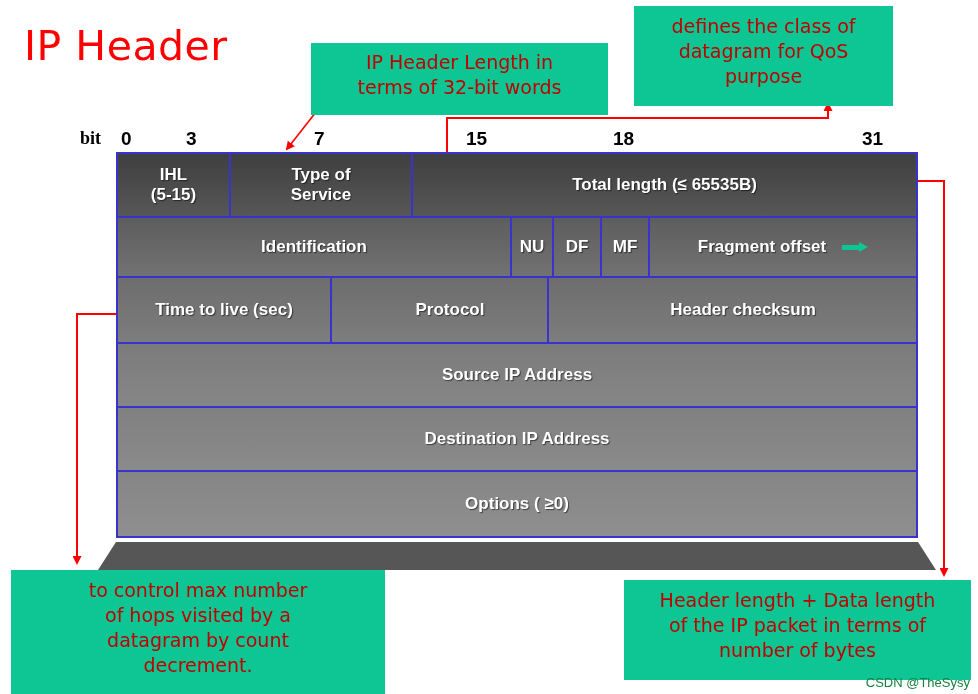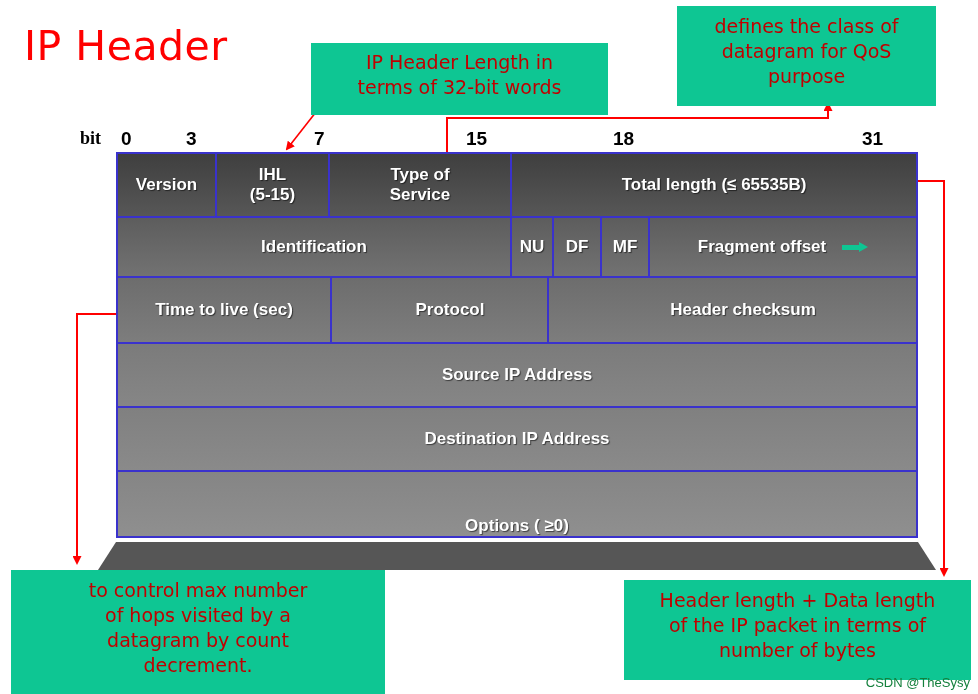--- a/index.html
+++ b/index.html
@@ -34,21 +34,21 @@
     background: #0ec693;
     color: #c00000;
     font-family: "DejaVu Sans", sans-serif;
     font-size: 19px;
     line-height: 25px;
     text-align: center;
     box-sizing: border-box;
     padding: 4px 6px;
   }
   #callout-ihl { left: 311px; top: 43px; width: 297px; height: 72px; padding-top: 7px; }
-  #callout-qos { left: 677px; top: 6px; width: 259px; height: 100px; padding-top: 8px; }
+  #callout-qos { left: 634px; top: 6px; width: 259px; height: 100px; padding-top: 8px; }
   #callout-ttl { left: 11px; top: 570px; width: 374px; height: 124px; padding-top: 8px; }
   #callout-total { left: 624px; top: 580px; width: 347px; height: 100px; padding-top: 8px; }
 
   
   #bit-ruler {
     position: absolute;
     left: 0; top: 128px;
     width: 978px; height: 26px;
   }
   #bit-ruler .bit-word {
@@ -97,21 +97,21 @@
     position: relative;
   }
   .cell:last-child { border-right: none; }
 
   
   #row-1 { height: 64px; background: linear-gradient(to bottom, #3f3f3f 0%, #575757 100%); }
   #row-2 { height: 60px; background: linear-gradient(to bottom, #5d5d5d 0%, #727272 100%); }
   #row-3 { height: 66px; background: linear-gradient(to bottom, #6d6d6d 0%, #7d7d7d 100%); gap: 21px; }
   #row-4 { height: 64px; background: linear-gradient(to bottom, #7b7b7b 0%, #868686 100%); }
   #row-5 { height: 64px; background: linear-gradient(to bottom, #808080 0%, #8a8a8a 100%); }
-  #row-6 { height: 64px; background: linear-gradient(to bottom, #858585 0%, #8f8f8f 100%); align-items: flex-end; }
+  #row-6 { height: 64px; background: linear-gradient(to bottom, #858585 0%, #8f8f8f 100%); }
 
   
   .c-version  { width: 99px; }
   .c-ihl      { width: 113px; }
   .c-tos      { width: 182px; }
   .c-totallen { flex: 1 1 auto; }
   .c-ident    { width: 394px; }
   .c-nu       { width: 42px; }
   .c-df       { width: 48px; }
   .c-mf       { width: 48px; }
@@ -223,21 +223,20 @@
     <span class="tick" style="left:862px;">31</span>
   </div>
 
   <svg id="table-shadow" viewBox="0 0 838 28" width="838" height="28" preserveAspectRatio="none">
     <path d="M0,28 L18,0 L820,0 L838,28 Z" fill="#565656"></path>
   </svg>
 
   <div id="header-table">
 
     <div class="hrow" id="row-1">
-      <div class="cell c-version">Version</div>
       <div class="cell c-ihl">
         <div>
           <div>IHL</div>
           <div>(5-15)</div>
         </div>
       </div>
       <div class="cell c-tos">
         <div>
           <div>Type of</div>
           <div>Service</div>

